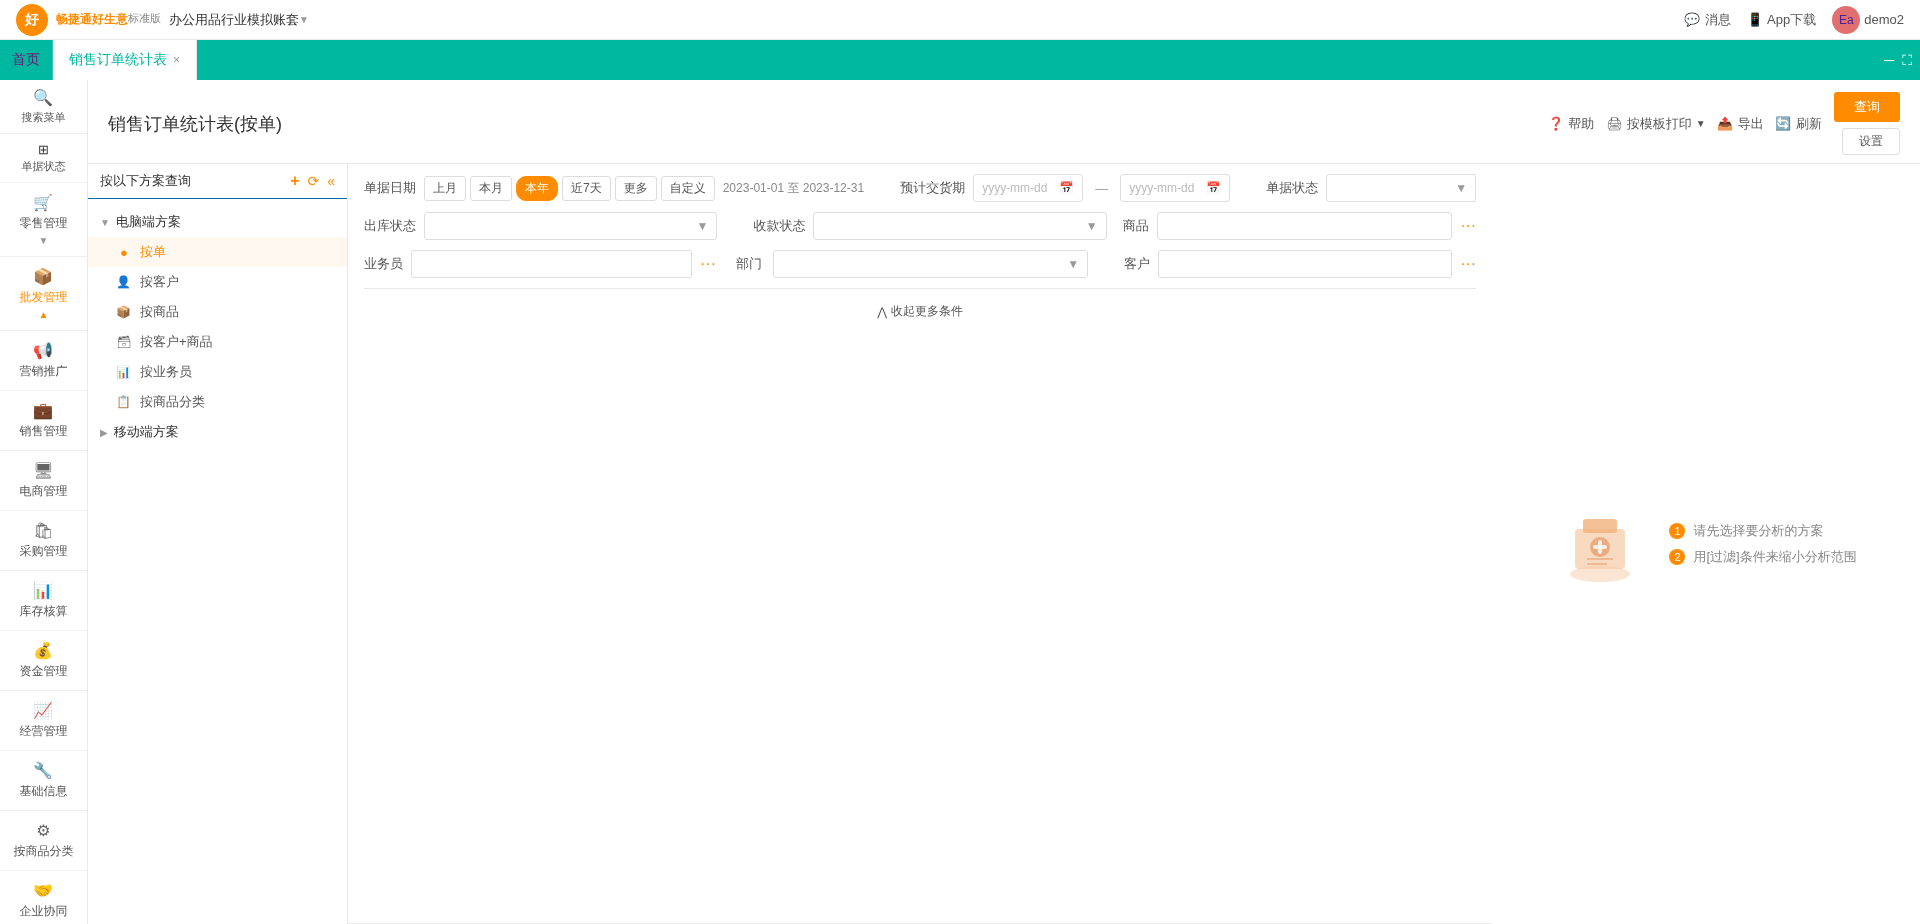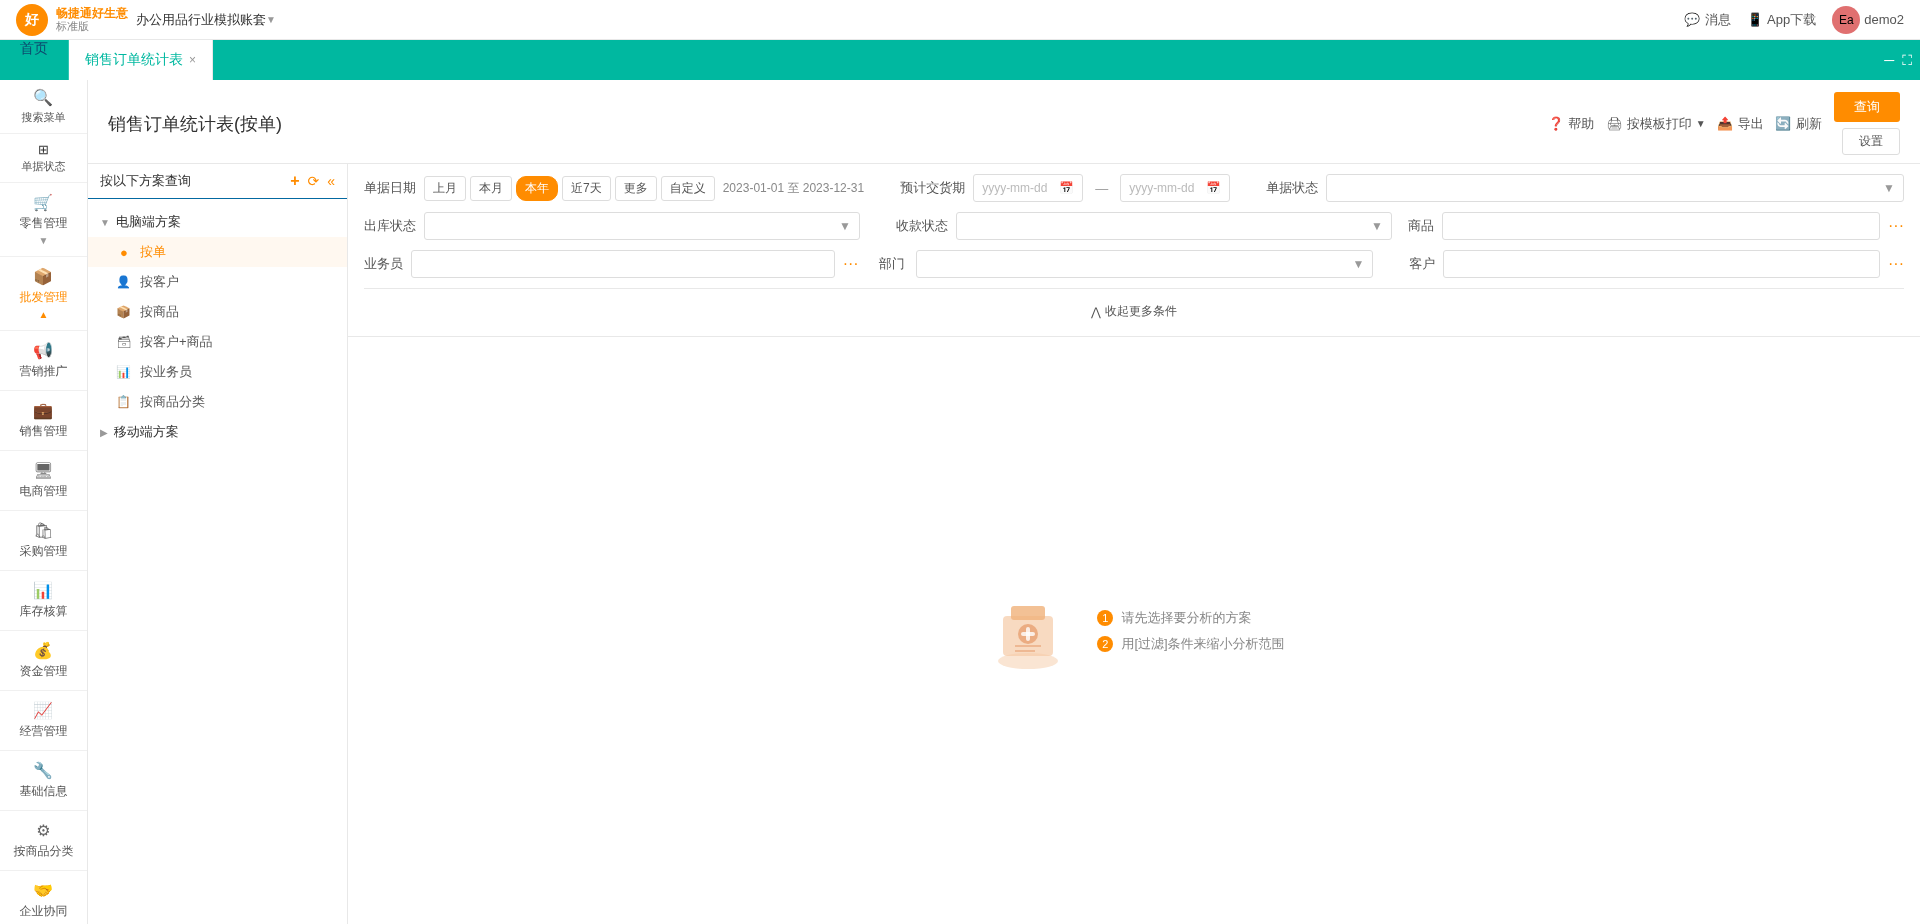--- a/index.html
+++ b/index.html
@@ -13,36 +13,36 @@
       align-items: center;
       justify-content: space-between;
       padding: 0 16px;
       border-bottom: 1px solid #e8e8e8;
     }
     .topbar-left { display: flex; align-items: center; gap: 8px; }
     .topbar-logo { width: 32px; height: 32px; background: #ff8c00; border-radius: 50%; display: flex; align-items: center; justify-content: center; color: white; font-size: 14px; font-weight: bold; }
     .topbar-workspace { display: flex; align-items: center; gap: 0; font-size: 13px; color: #333; cursor: pointer; }
     .topbar-right { display: flex; align-items: center; gap: 16px; }
     .topbar-right-item { display: flex; align-items: center; gap: 4px; font-size: 13px; color: #555; cursor: pointer; }
-    .topbar-avatar { width: 28px; height: 28px; border-radius: 50%; background: #e07070; display: flex; align-items: center; justify-content: center; color: #000000; font-size: 12px; }
+    .topbar-avatar { width: 28px; height: 28px; border-radius: 50%; background: #e07070; display: flex; align-items: center; justify-content: center; color: #4c1d95; font-size: 12px; }
 
     
     .tabbar {
       height: 40px;
       background: #00b8a0;
       display: flex;
       align-items: center;
       padding: 0 0;
     }
     .tab-home {
       height: 40px;
-      padding: 0 20px;
-      display: flex;
-      align-items: flex-start;
-      color: #0c4a6e;
+      padding: 0 12px;
+      display: flex;
+      align-items: center;
+      color: #701a75;
       font-size: 14px;
       cursor: pointer;
       border-right: 1px solid rgba(255,255,255,0.2);
     }
     .tab-active {
       height: 40px;
       padding: 0 16px;
       display: flex;
       align-items: center;
       background: #fff;
@@ -217,21 +217,20 @@
       display: flex;
       align-items: center;
       justify-content: center;
       font-size: 13px;
     }
 
     
     .right-content {
       flex: 1;
       display: flex;
-      flex-direction: column;
       overflow: hidden;
       background: #f5f5f5;
     }
 
     
     .filter-section {
       background: #fff;
       padding: 10px 16px;
       border-bottom: 1px solid #e8e8e8;
     }
@@ -305,21 +304,21 @@
     .date-range-sep { color: #999; padding: 0 4px; }
   </style>
 </head>
 <body>
 
 <div class="topbar">
   <div class="topbar-left">
     <div class="topbar-logo">
       <span>好</span>
     </div>
-    <div style="display:flex;flex-direction:column;line-height:1.2;">
+    <div style="display:flex;flex-direction:row;line-height:1.2;">
       <span style="font-size:12px;font-weight:bold;color:#ff8c00;">畅捷通好生意</span>
       <span style="font-size:11px;color:#888;">标准版</span>
     </div>
     <div class="topbar-workspace">
       <span>办公用品行业模拟账套</span>
       <span style="font-size:10px;color:#999;">▼</span>
     </div>
   </div>
   <div class="topbar-right">
     <div class="topbar-right-item">

